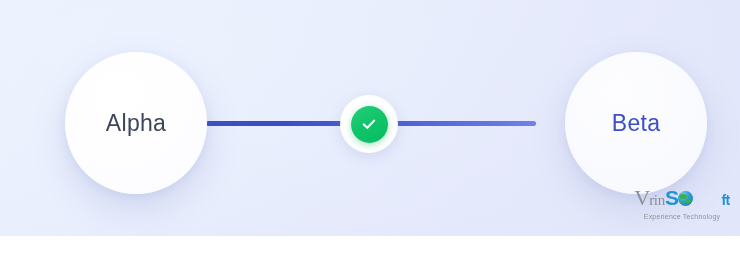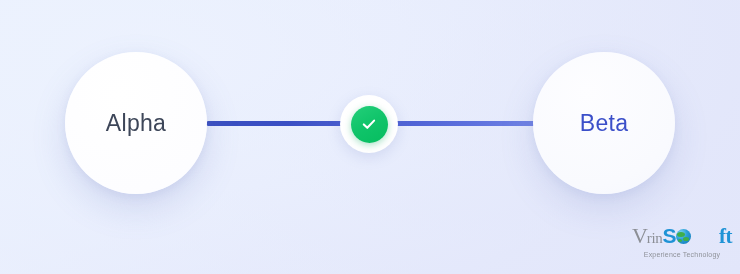--- a/index.html
+++ b/index.html
@@ -9,21 +9,21 @@
   body {
     width: 740px;
     height: 274px;
     overflow: hidden;
     font-family: "Liberation Sans", sans-serif;
   }
 
   .stage {
     position: relative;
     width: 740px;
-    height: 274px;
+    height: 236px;
     background:
       radial-gradient(120% 140% at 18% 18%, #eef3fe 0%, #e9eefd 38%, #e4e8fb 68%, #e1e5fa 100%);
     overflow: hidden;
   }
   
   .stage::after {
     content: "";
     position: absolute;
     inset: 0;
     background: linear-gradient(118deg, rgba(236,242,254,0.85) 0%, rgba(232,237,253,0.35) 45%, rgba(226,230,250,0.85) 100%);
@@ -62,21 +62,21 @@
     left: 65px;
     top: 52px;
     width: 142px;
     height: 142px;
     background: radial-gradient(120% 120% at 38% 30%, #ffffff 0%, #fdfdff 58%, #f8f9fe 100%);
     box-shadow:
       0 14px 34px rgba(104,120,190,0.20),
       0 3px 10px rgba(104,120,190,0.10);
   }
   .node-beta {
-    left: 533px;
+    left: 565px;
     top: 52px;
     width: 142px;
     height: 142px;
     background: radial-gradient(120% 120% at 38% 28%, #fdfdff 0%, #f9fafe 55%, #f2f4fd 100%);
     box-shadow:
       0 14px 34px rgba(104,120,190,0.18),
       0 3px 10px rgba(104,120,190,0.09);
   }
   .node-label {
     font-size: 23px;
@@ -161,24 +161,24 @@
   }
   .brand-globe .land {
     position: absolute;
     background: #3fae4a;
     border-radius: 50%;
   }
   .brand-globe .l1 { width: 8px;  height: 5px; left: 1px;  top: 3px; }
   .brand-globe .l2 { width: 6px;  height: 4px; left: 7px;  top: 8px; }
   .brand-globe .l3 { width: 4px;  height: 3px; left: 2px;  top: 10px; }
   .brand-ft {
-    font-size: 21px;
+    font-size: 14px;
     font-weight: 700;
     color: #1f93d6;
-    font-family: Liberation Serif, serif;
+    font-family: Liberation Sans, sans-serif;
     letter-spacing: -0.5px;
     margin-left: 28px;
   }
   .brand-tagline {
     margin-top: 4px;
     font-size: 7px;
     color: #8f9299;
     letter-spacing: 0.2px;
     white-space: nowrap;
   }

